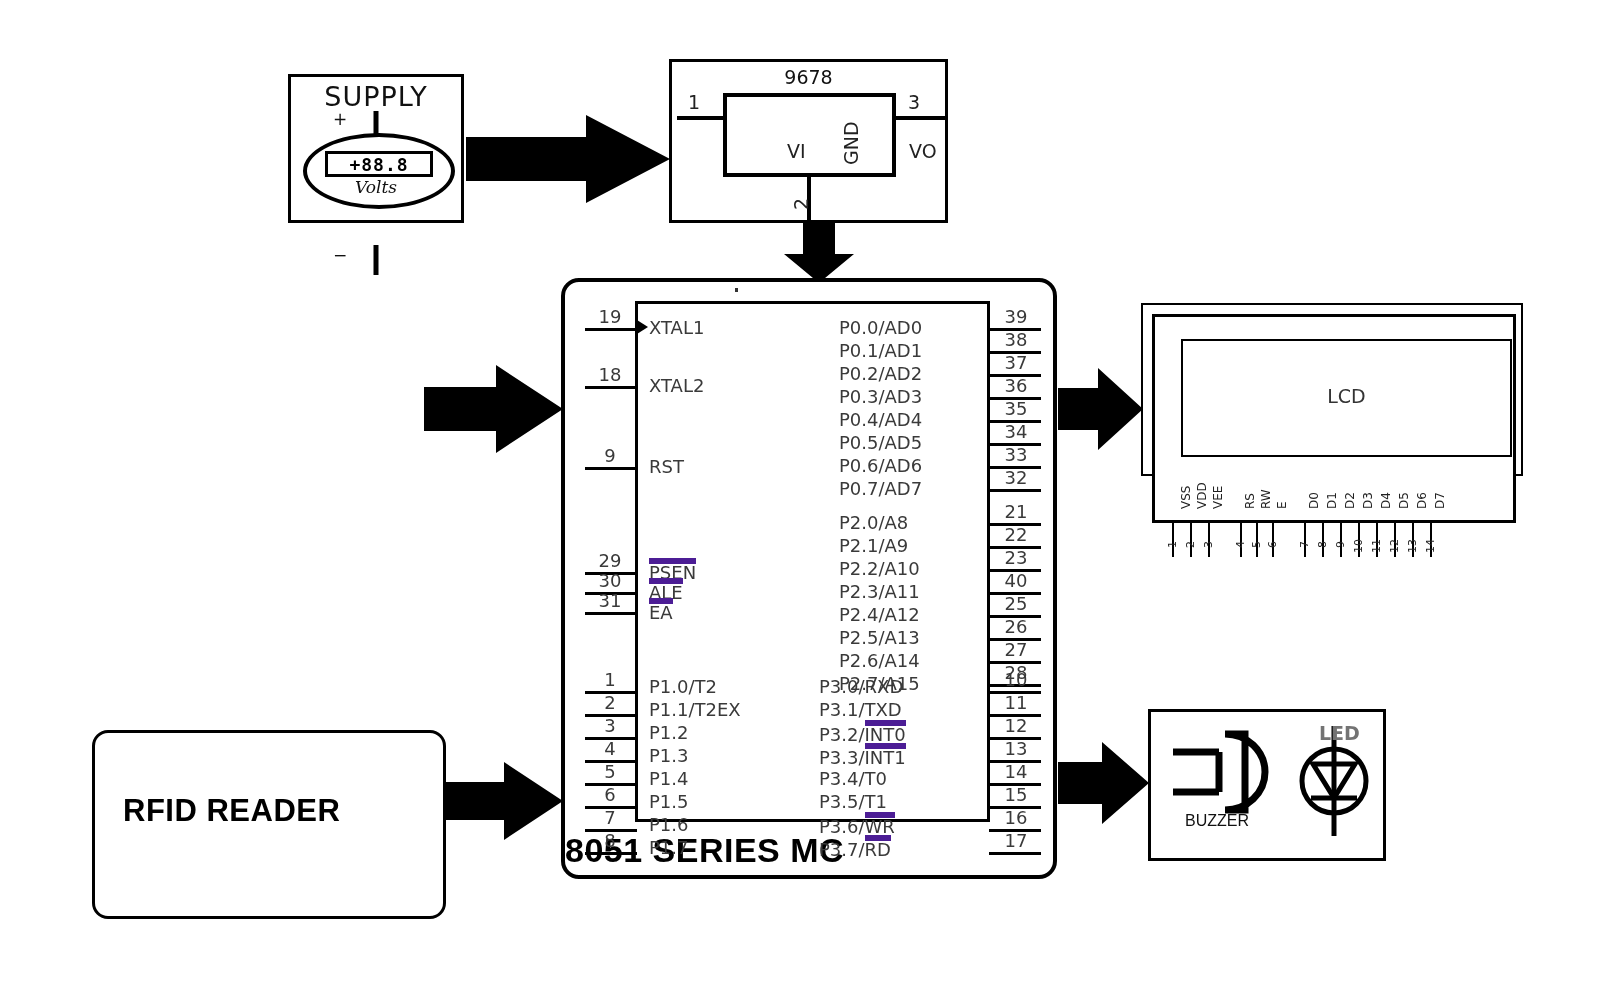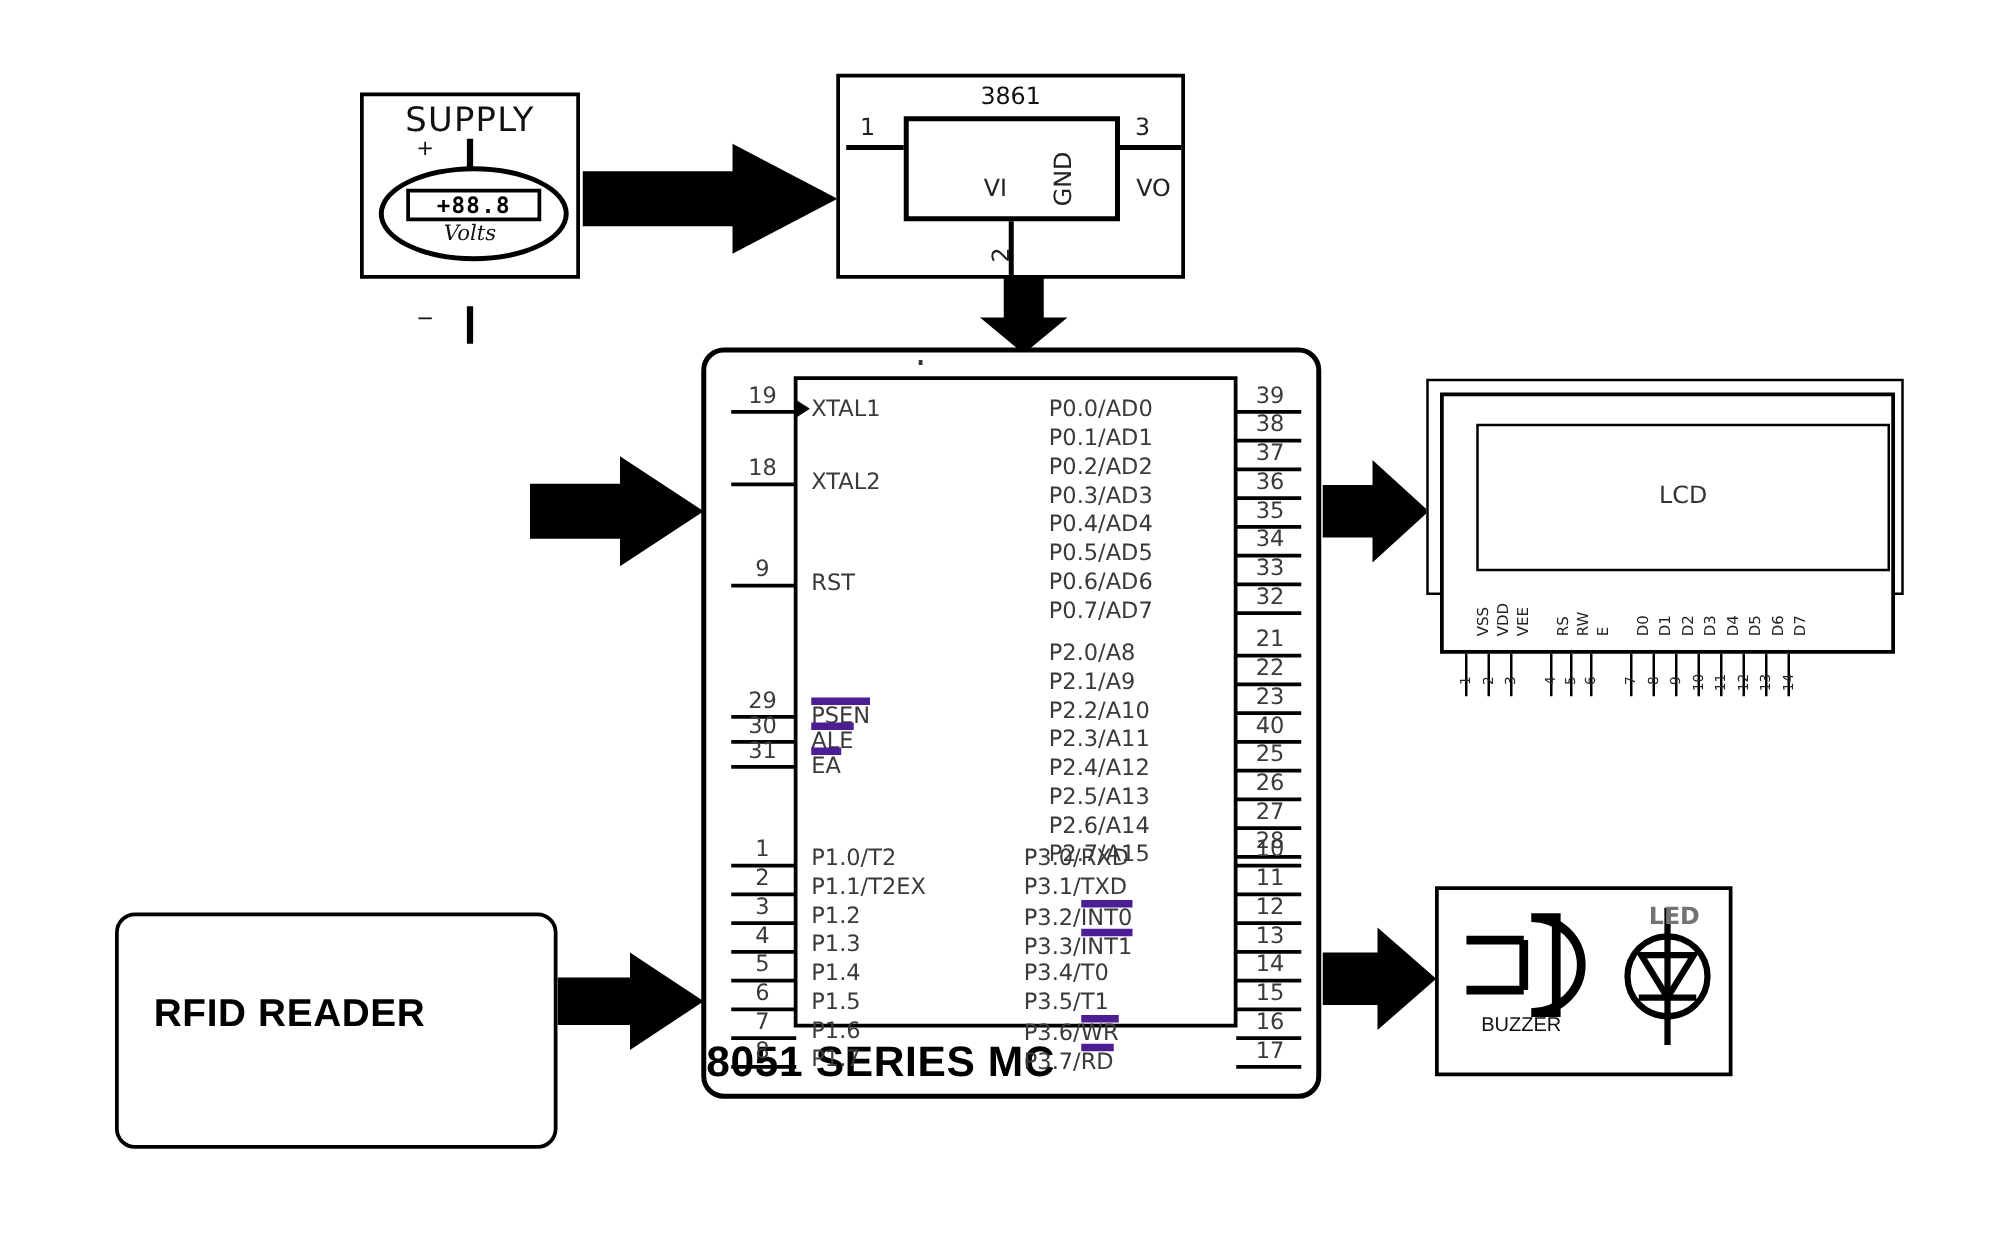--- a/index.html
+++ b/index.html
@@ -323,21 +323,21 @@
     <div class="supply-rail" id="supply-rail-bottom"></div>
   </div>
 
   <div class="barrow" style="left:466px; top:113px;">
     <svg width="205" height="92" viewBox="0 0 205 92">
       <polygon points="0,24 120,24 120,2 204,46 120,90 120,68 0,68" fill="#000"></polygon>
     </svg>
   </div>
 
   <div class="box" id="reg-outer">
-    <div id="reg-title">3861</div>
+    <div id="reg-title">9678</div>
     <div class="reg-wire" id="reg-wire-in"></div>
     <div class="reg-wire" id="reg-wire-out"></div>
     <div class="reg-wire" id="reg-wire-gnd"></div>
     <div class="reg-pinnum" id="reg-num1">1</div>
     <div class="reg-pinnum" id="reg-num3">3</div>
     <div id="reg-num2">2</div>
     <div id="reg-inner">
       <div class="reg-pinlabel" id="reg-vi">VI</div>
       <div class="reg-pinlabel" id="reg-vo">VO</div>
       <div id="reg-gnd">GND</div>

